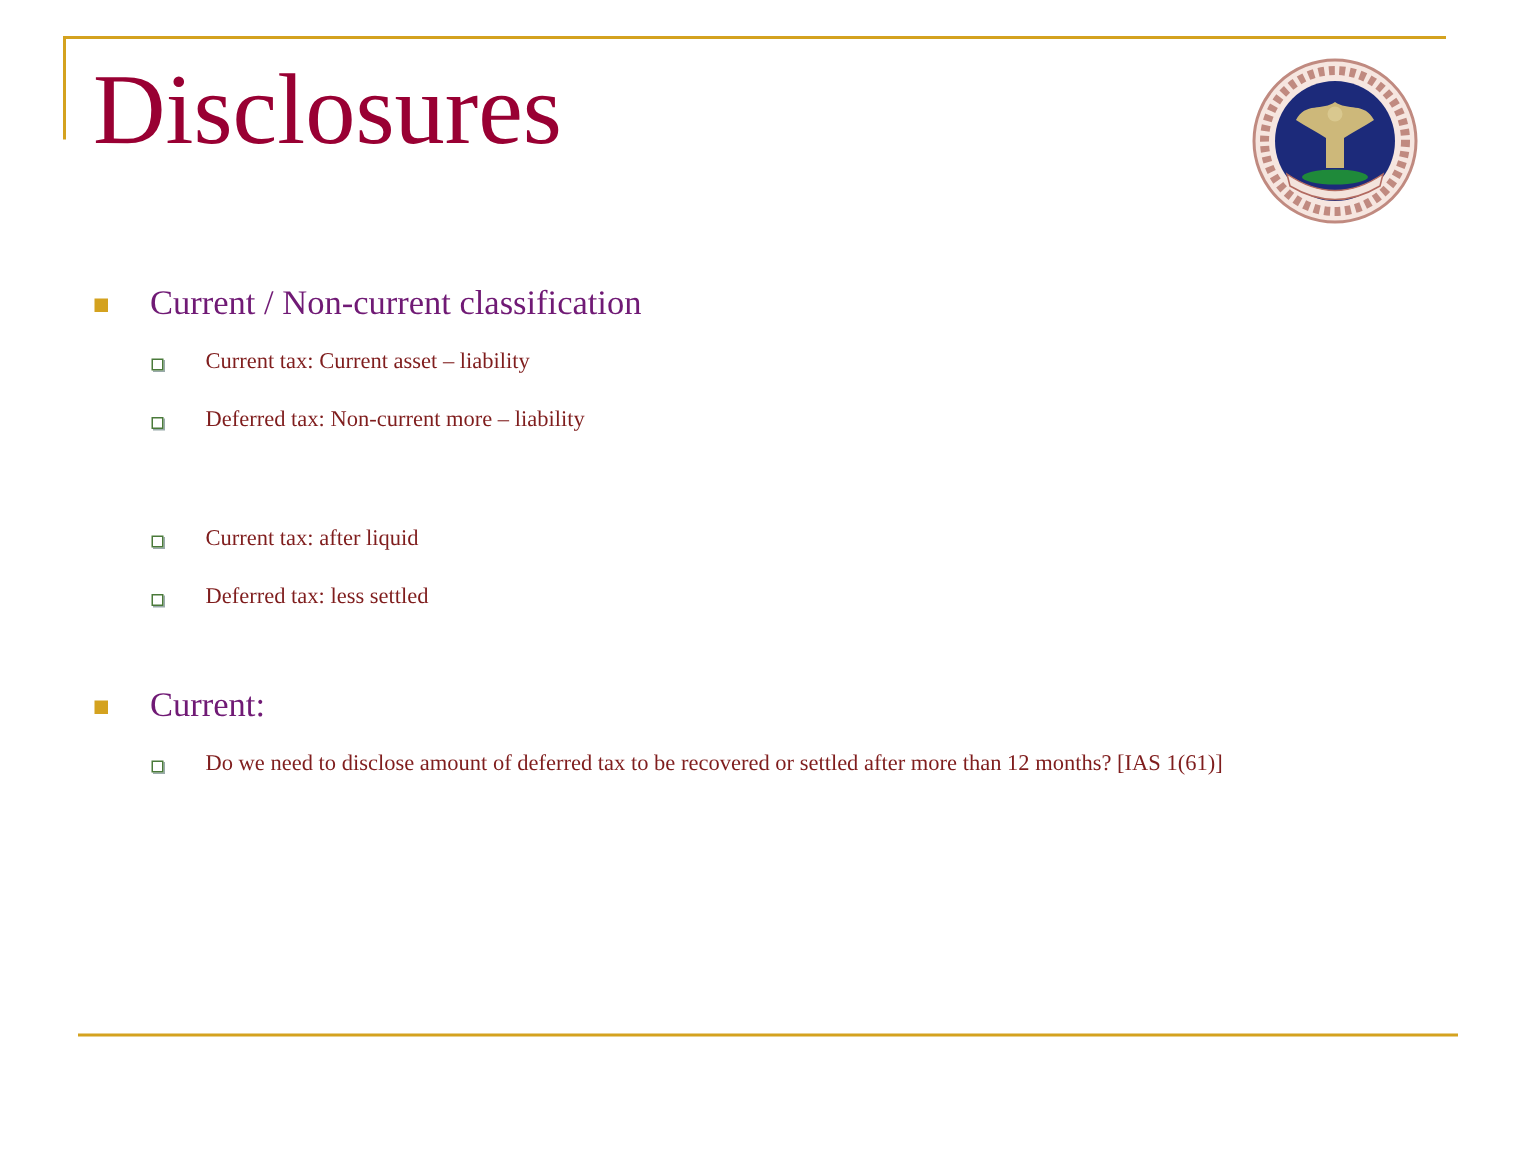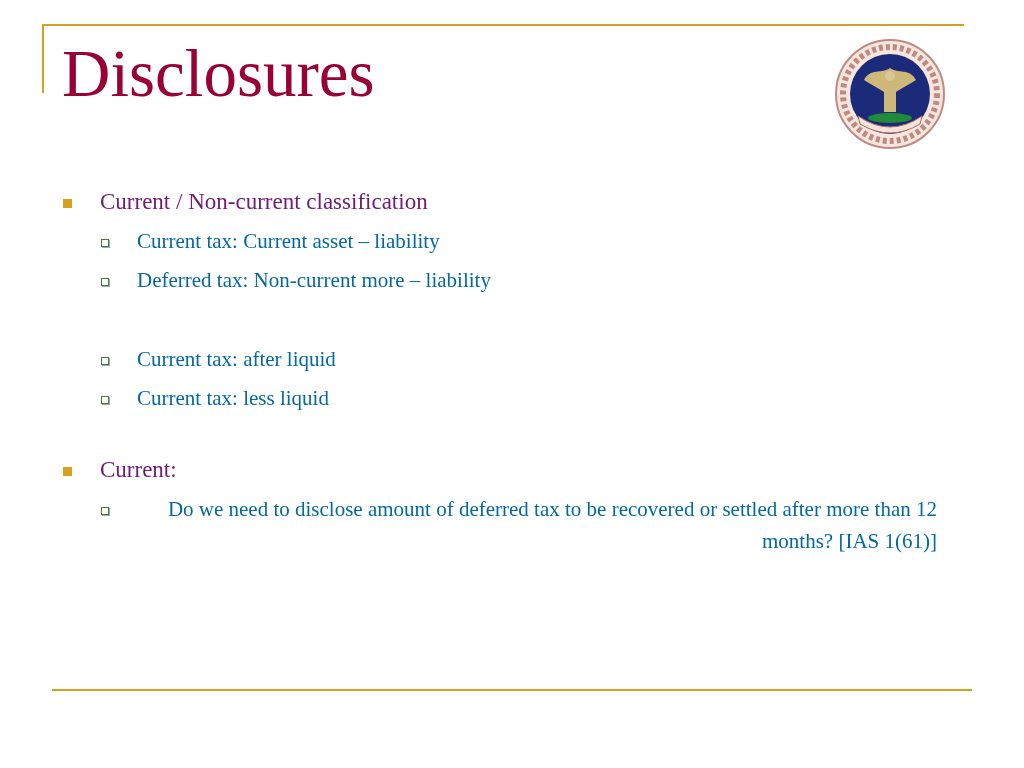--- a/index.html
+++ b/index.html
@@ -5,24 +5,24 @@
   html, body { margin: 0; padding: 0; }
   body { width: 1024px; height: 768px; background: #ffffff; position: relative; overflow: hidden; font-family: "Liberation Serif", "DejaVu Serif", serif; }
   .top-line { position: absolute; left: 42px; top: 24px; width: 922px; height: 2px; background: #d4a21f; }
   .side-line { position: absolute; left: 42px; top: 24px; width: 2px; height: 69px; background: #d4a21f; }
   .bottom-line { position: absolute; left: 52px; top: 689px; width: 920px; height: 2px; background: #d4a21f; }
   .title { position: absolute; left: 62px; top: 40px; font-size: 67px; color: #990033; line-height: 1; margin: 0; font-weight: normal; }
   .logo { position: absolute; left: 834px; top: 38px; width: 112px; height: 112px; }
   .content { position: absolute; left: 60px; top: 186px; width: 900px; }
   .l1 { position: relative; padding-left: 40px; font-size: 23px; color: #701a75; line-height: 32px; }
   .l1 .b1 { position: absolute; left: 3px; top: 13px; width: 9px; height: 9px; background: #d4a21f; }
-  .l2 { position: relative; padding-left: 77px; font-size: 21px; color: #0369a1; line-height: 32px; margin-top: 7px; }
+  .l2 { position: relative; padding-left: 77px; font-size: 15px; color: #7f1d1d; line-height: 32px; margin-top: 7px; }
   .l2 .b2 { position: absolute; left: 41px; top: 14px; width: 6px; height: 6px; border: 1px solid #4a7a3a; box-shadow: 1px 1px 0 #9aa; background: #fff; }
   .gap { height: 40px; }
-  .l2.wrap { width: 800px; text-align: right; }
+  .l2.wrap { width: 800px; }
 </style>
 </head>
 <body>
 
 <div class="top-line"></div>
 <div class="side-line"></div>
 <h1 class="title">Disclosures</h1>
 
 <svg class="logo" viewBox="0 0 112 112">
   <circle cx="56" cy="56" r="54" fill="#f6e6e0" stroke="#c08a80" stroke-width="2"></circle>
@@ -49,21 +49,21 @@
   </div>
 
   <div class="gap"></div>
 
   <div class="l2">
     <span class="b2"></span>
     <span>Current tax: after liquid</span>
   </div>
   <div class="l2">
     <span class="b2"></span>
-    <span>Current tax: less liquid</span>
+    <span>Deferred tax: less settled</span>
   </div>
 
   <div class="gap"></div>
 
   <div class="l1">
     <span class="b1"></span>
     <span>Current:</span>
   </div>
   <div class="l2 wrap">
     <span class="b2"></span>

